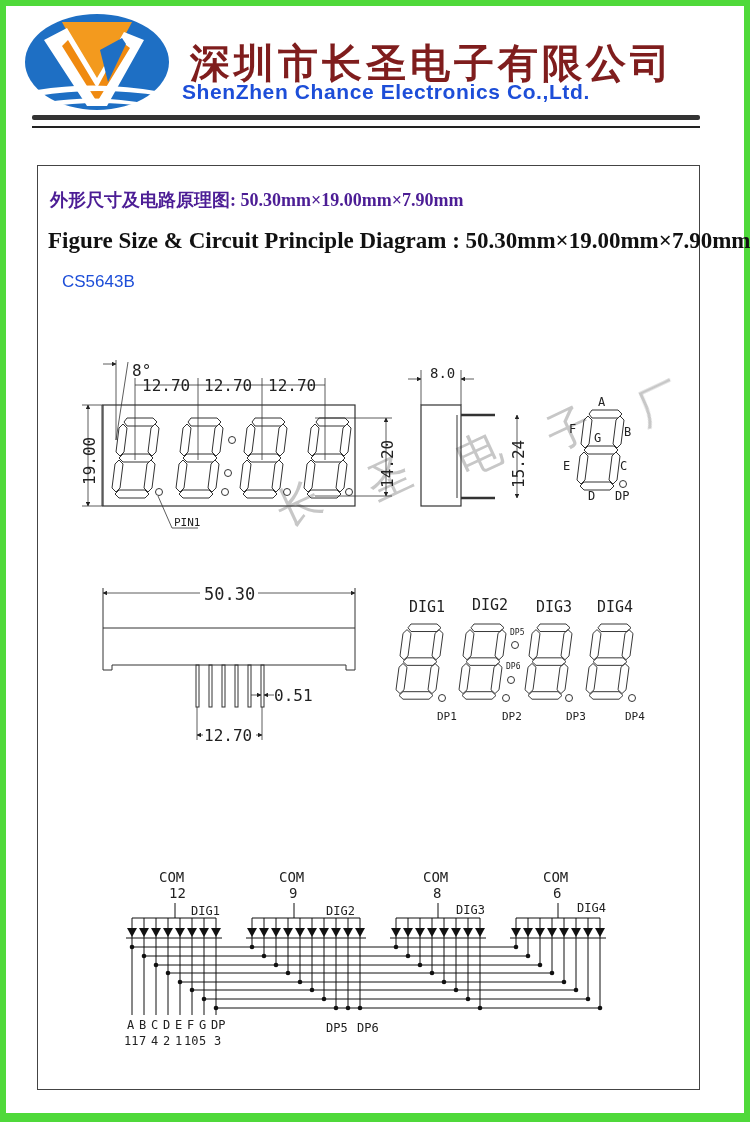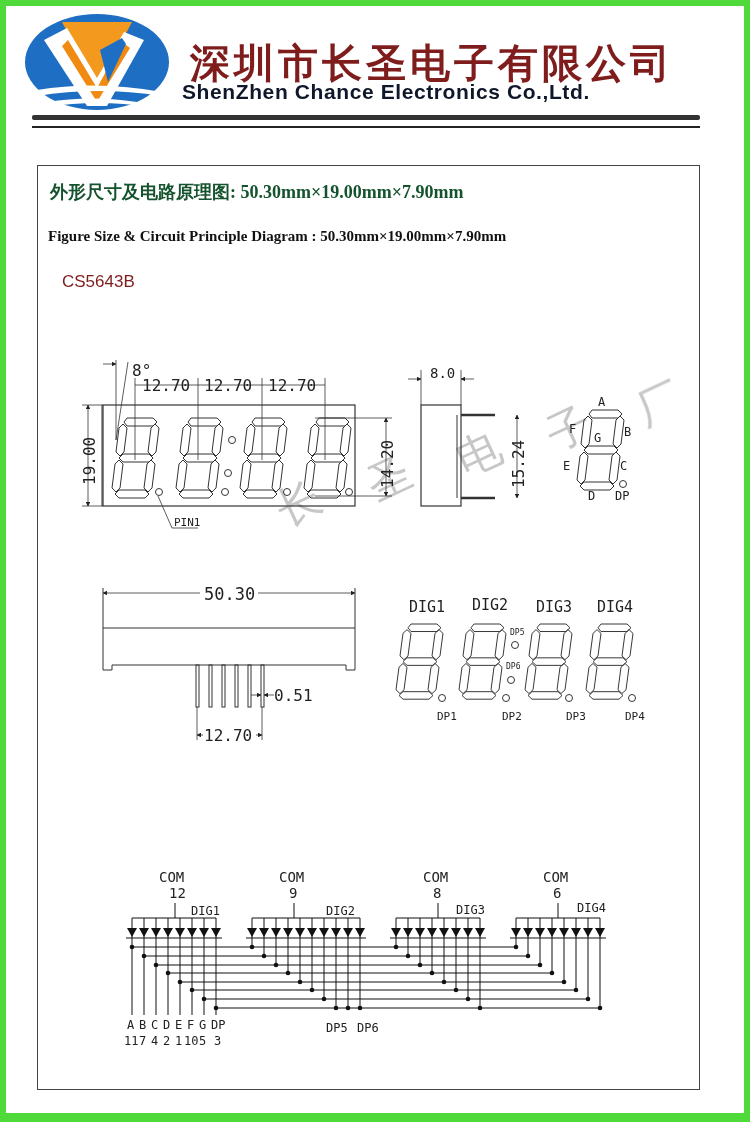--- a/index.html
+++ b/index.html
@@ -11,39 +11,39 @@
   .page {
     position: absolute; left: 6px; top: 6px; width: 738px; height: 1107px;
     background: #ffffff;
   }
   .abs { position: absolute; }
   .title-cn {
     left: 190px; top: 36px; font-size: 40px; font-weight: bold; color: #7f1d1d;
     letter-spacing: 4px; font-family: "DejaVu Sans", sans-serif; white-space: nowrap;
   }
   .title-en {
-    left: 182px; top: 80px; font-size: 21px; font-weight: bold; color: #0f172a;
+    left: 182px; top: 80px; font-size: 21px; font-weight: bold; color: #1d4ed8;
     font-family: "Liberation Sans", sans-serif; letter-spacing: 0.6px; white-space: nowrap;
   }
   .rule-thick { left: 32px; top: 115px; width: 668px; height: 5px; background: #333; border-radius: 2px; }
   .rule-thin { left: 32px; top: 126px; width: 668px; height: 2px; background: #222; }
   .frame {
     left: 37px; top: 165px; width: 663px; height: 925px;
     border: 1.5px solid #444; box-sizing: border-box;
   }
   .hdr1 {
-    left: 50px; top: 180px; font-size: 18px; font-weight: bold;
-    font-family: "Liberation Serif", serif; color: #14532d; white-space: nowrap;
+    left: 50px; top: 188px; font-size: 18px; font-weight: bold;
+    font-family: "Liberation Serif", serif; color: #4c1d95; white-space: nowrap;
   }
   .hdr2 {
-    left: 48px; top: 228px; font-size: 15px; font-weight: bold;
+    left: 48px; top: 228px; font-size: 23px; font-weight: bold;
     font-family: "Liberation Serif", serif; color: #111; white-space: nowrap;
   }
   .model {
-    left: 62px; top: 272px; font-size: 17px; font-family: "Liberation Sans", sans-serif; color: #7f1d1d;
+    left: 62px; top: 272px; font-size: 17px; font-family: "Liberation Sans", sans-serif; color: #1d4ed8;
   }
   svg text { font-family: "DejaVu Sans Mono", monospace; }
 </style>
 </head>
 <body>
 
 <div class="page"></div>
 
 <svg class="abs" style="left:22px;top:10px" width="150" height="105" viewBox="0 0 150 105">
   <ellipse cx="75" cy="52" rx="72" ry="48" fill="#1e6fc4"></ellipse>

